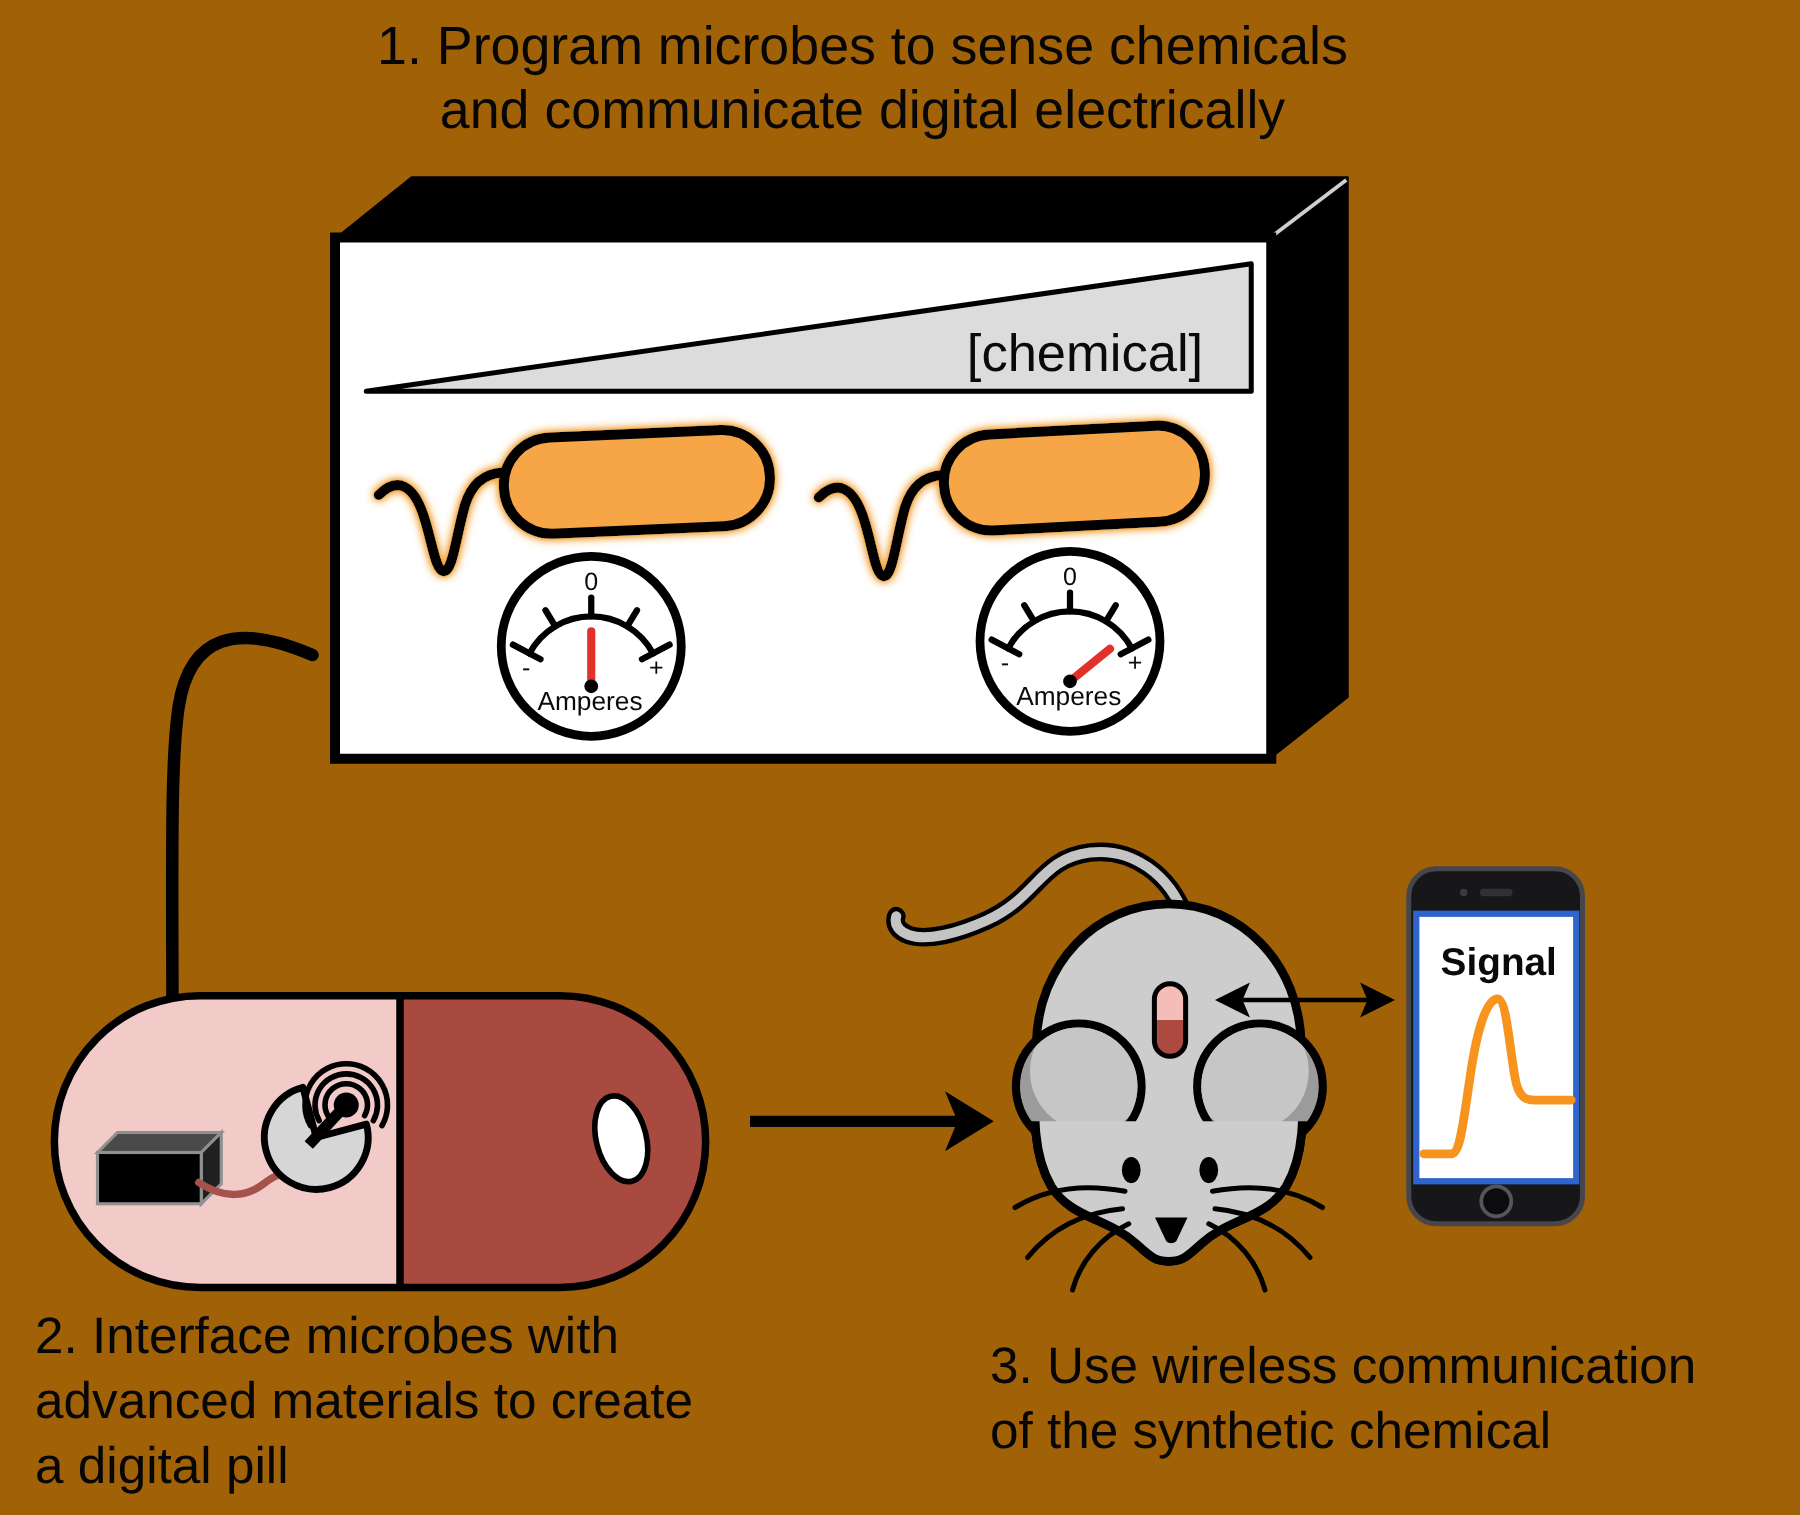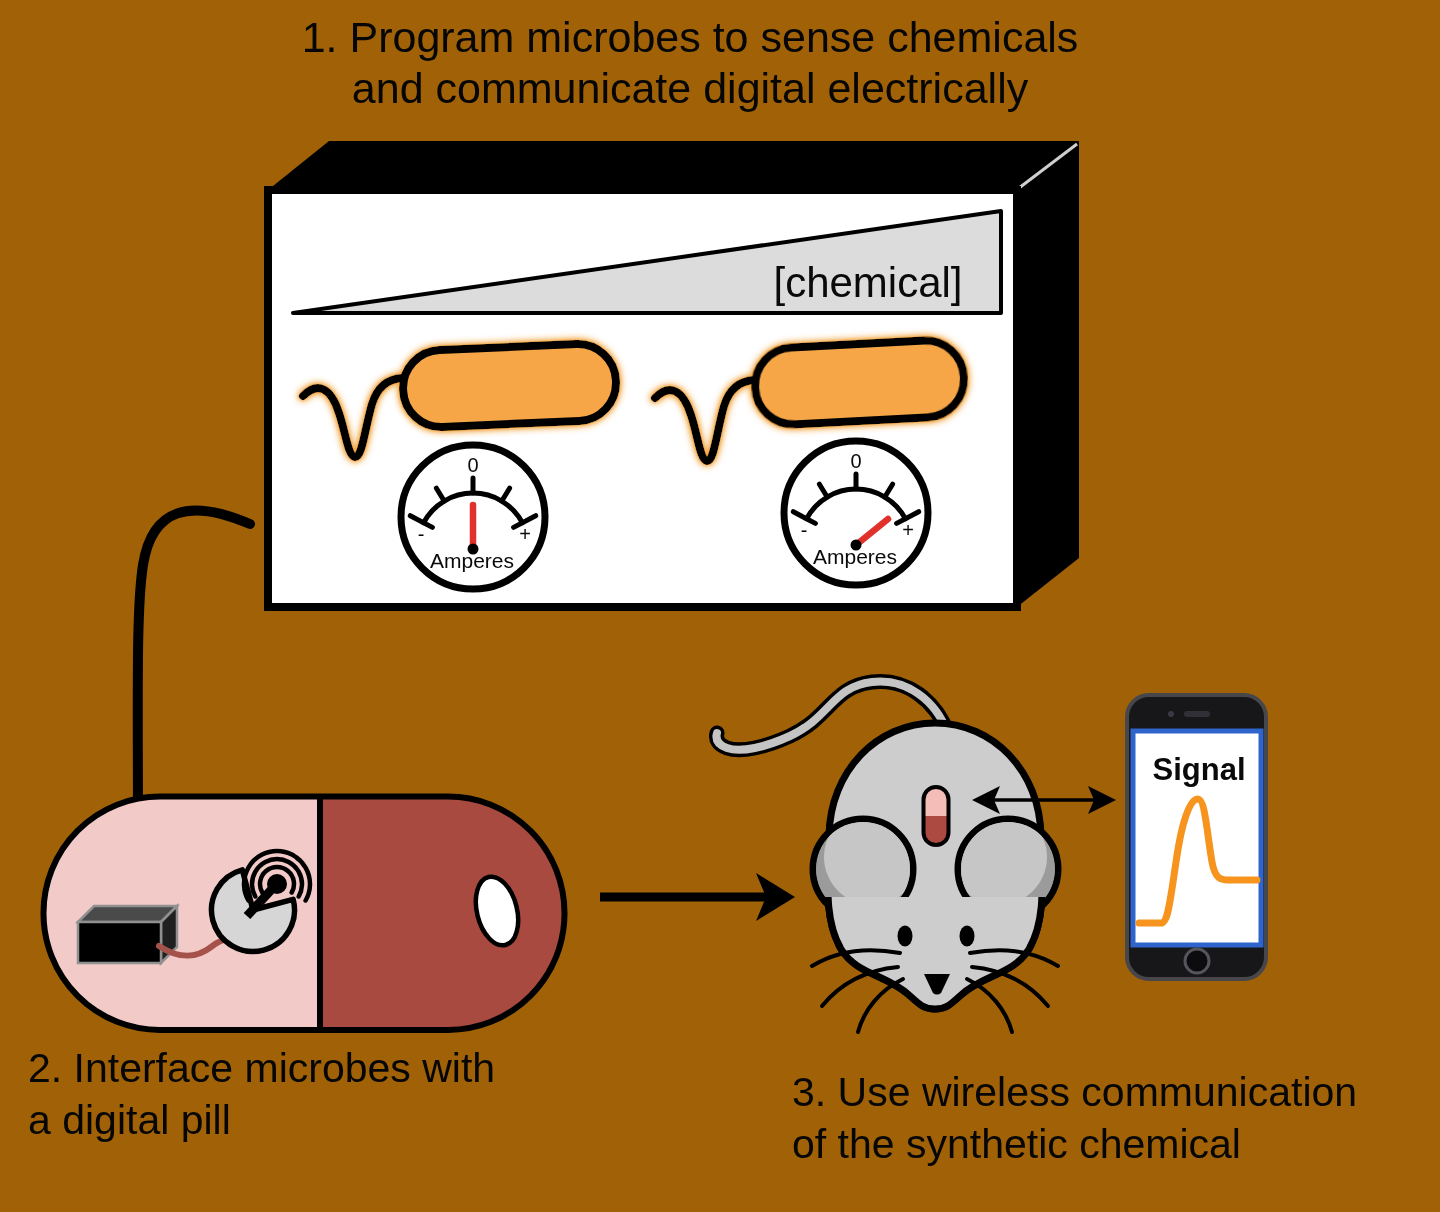--- a/index.html
+++ b/index.html
@@ -196,20 +196,21 @@
       <rect x="1184" y="711" width="26" height="6" rx="3" fill="#303036"></rect>
       <rect x="1133" y="731" width="128" height="214" fill="#fff" stroke-width="5" stroke="#2E64CB"></rect>
       <text class="t-signal" x="1199" y="780" text-anchor="middle" fill="#203A8F">Signal</text>
       <path d="M 1139 923 L 1161 923 C 1168 923 1170 902 1176 862 C 1182 820 1190 799 1198 799 C 1205 799 1207 833 1212 862 C 1215 879 1221 880 1228 880 L 1257 880" fill="none" stroke-width="7" stroke-linecap="round" stroke-linejoin="round" stroke="#F6941E"></path>
       <circle cx="1197" cy="961" r="12" fill="#0C0C0E" stroke="#55555C" stroke-width="3"></circle>
     </g>
   </svg>
 
   <div class="caption step2">
     <div>2. Interface microbes with</div>
+    <div>advanced materials to create</div>
     <div>a digital pill</div>
   </div>
 
   <div class="caption step3">
     <div>3. Use wireless communication</div>
     <div>of the synthetic chemical</div>
   </div>
 
 </div>
 

